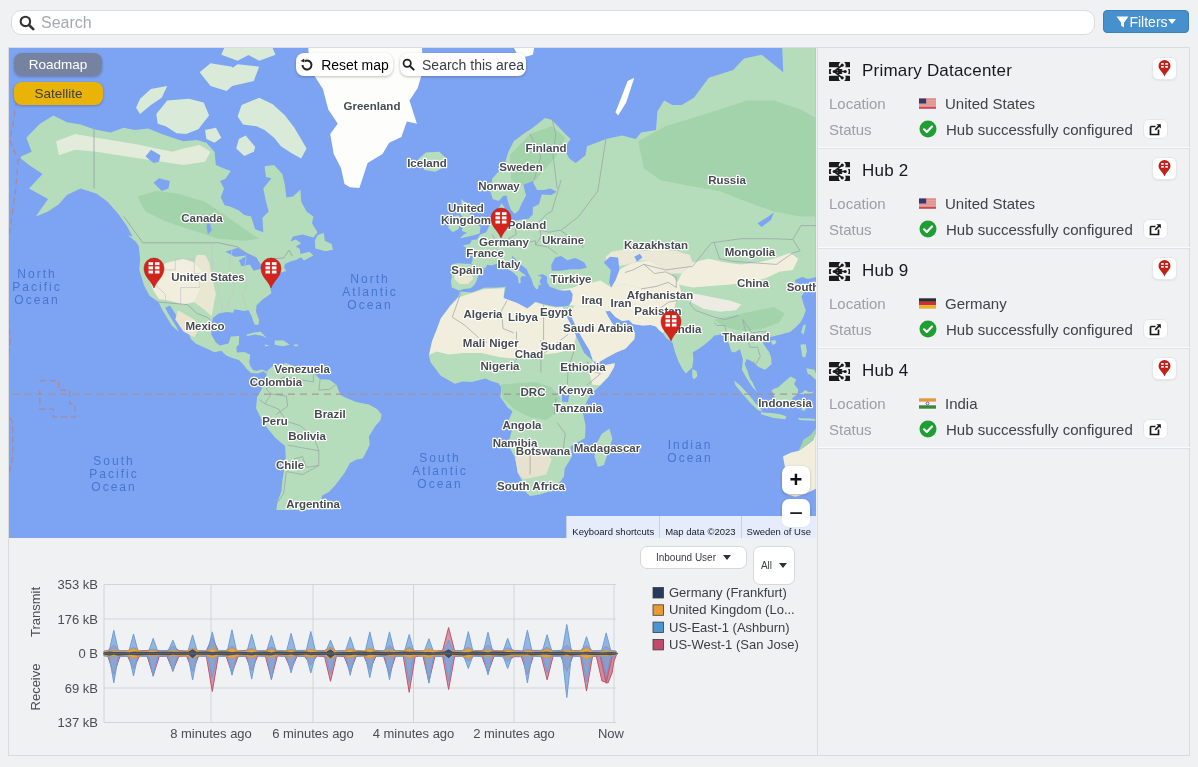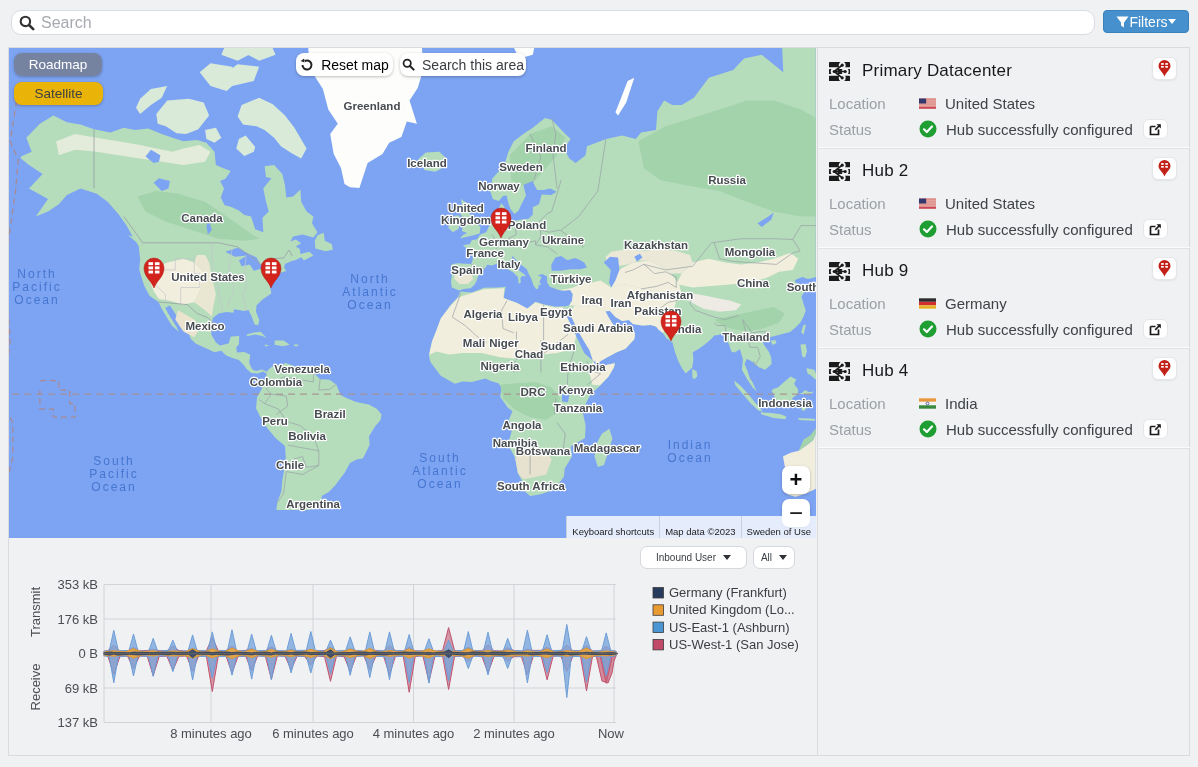--- a/index.html
+++ b/index.html
@@ -615,12 +615,12 @@
     <rect x="653" y="587.5" width="10.5" height="10.5" fill="#263a5c" stroke="#3c3c3c" stroke-width="0.8"></rect>
     <text class="lgl" x="669" y="597.0">Germany (Frankfurt)</text>
     <rect x="653" y="604.8" width="10.5" height="10.5" fill="#e89a33" stroke="#3c3c3c" stroke-width="0.8"></rect>
     <text class="lgl" x="669" y="614.3">United Kingdom (Lo...</text>
     <rect x="653" y="622.1" width="10.5" height="10.5" fill="#4b96d2" stroke="#3c3c3c" stroke-width="0.8"></rect>
     <text class="lgl" x="669" y="631.6">US-East-1 (Ashburn)</text>
     <rect x="653" y="639.4" width="10.5" height="10.5" fill="#c04a68" stroke="#3c3c3c" stroke-width="0.8"></rect>
     <text class="lgl" x="669" y="648.9">US-West-1 (San Jose)</text>
   </svg>
 <div class="ddl" style="left:640px;top:546px;width:107px;height:23px">Inbound User <span class="caret"></span></div>
-<div class="ddl" style="left:753px;top:546px;width:42px;height:23px">All <span class="caret"></span></div>
+<div class="ddl" style="left:753px;top:546px;width:42px;height:39px">All <span class="caret"></span></div>
 </body></html>

